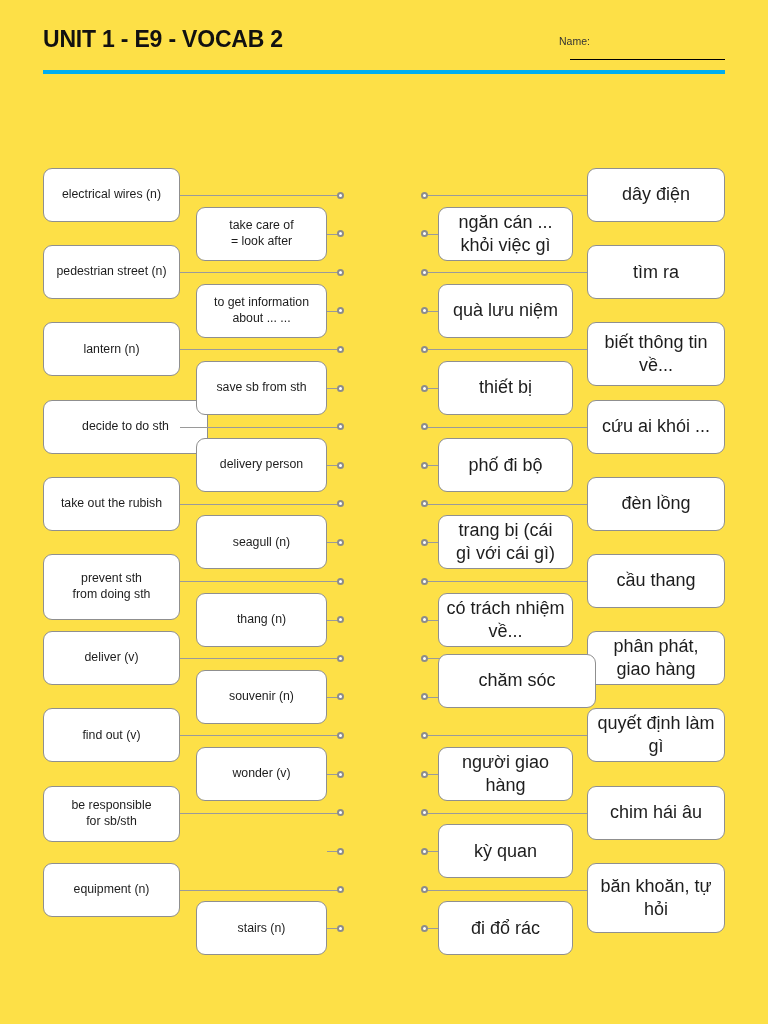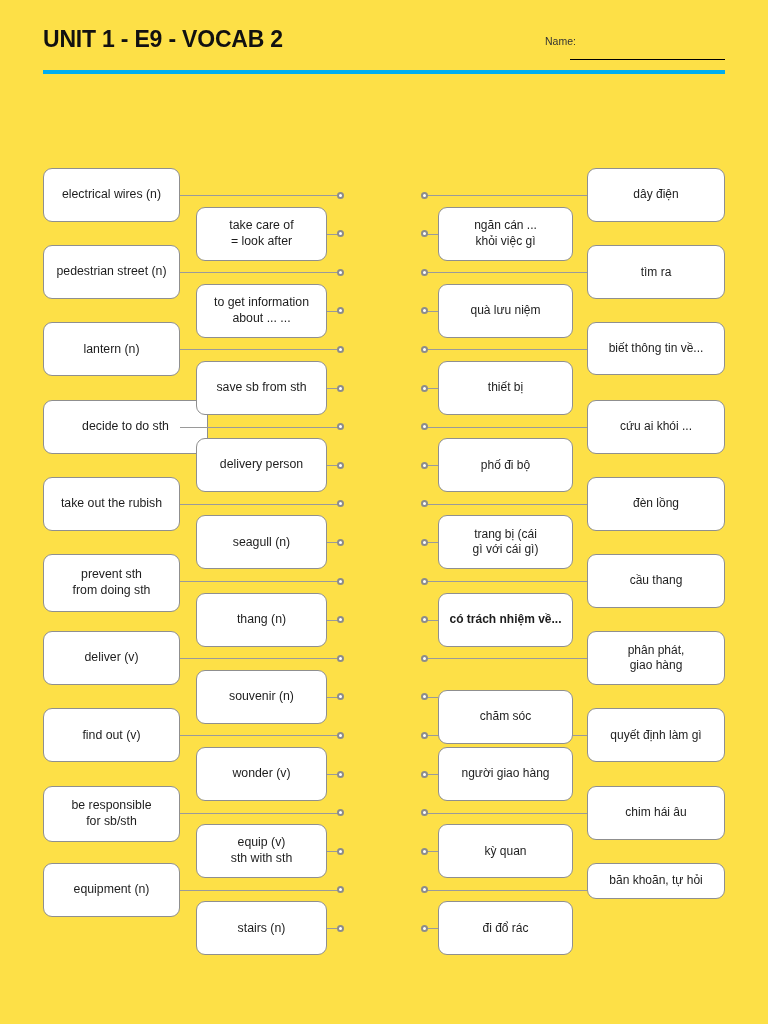--- a/index.html
+++ b/index.html
@@ -27,21 +27,21 @@
     left: 43px;
     top: 26px;
     font-size: 23px;
     font-weight: bold;
     letter-spacing: -0.2px;
     color: #111111;
     white-space: nowrap;
   }
   #name-label {
     position: absolute;
-    left: 545px;
+    left: 559px;
     top: 35px;
     font-size: 10.5px;
     color: #333333;
     white-space: nowrap;
   }
   #name-rule {
     position: absolute;
     left: 570px;
     top: 59px;
     width: 155px;
@@ -89,21 +89,21 @@
     background: #ffffff;
     display: flex;
     align-items: center;
     justify-content: center;
     text-align: center;
     font-size: 12.3px;
     line-height: 1.28;
     color: #1d1d1d;
     padding: 2px 6px;
   }
-  .card.vn { font-size: 12px; }
+  .card.vn { font-size: 18px; }
   .card-text { display: block; width: 100%; }
 </style>
 </head>
 <body>
 
 <div id="page">
 
   <div id="worksheet-title">UNIT 1 - E9 - VOCAB 2</div>
   <div id="name-label">Name:</div>
   <div id="name-rule"></div>
@@ -128,21 +128,21 @@
       <div class="card" style="left: 43px; top: 399.6px; width: 165px; height: 54px;">
         <span class="card-text">decide to do sth</span>
       </div>
       <div class="connector" style="left: 180px; top: 426.6px; width: 160px;"></div>
       <div class="node-dot" style="left: 336.5px; top: 423.1px;"></div>
       <div class="card" style="left: 43px; top: 476.8px; width: 137px; height: 54px;">
         <span class="card-text">take out the rubish</span>
       </div>
       <div class="connector" style="left: 180px; top: 503.8px; width: 160px;"></div>
       <div class="node-dot" style="left: 336.5px; top: 500.3px;"></div>
-      <div class="card" style="left: 43px; top: 554px; width: 137px; height: 58px;">
+      <div class="card" style="left: 43px; top: 554px; width: 137px; height: 66px;">
         <span class="card-text">prevent sth<br>from doing sth</span>
       </div>
       <div class="connector" style="left: 180px; top: 581px; width: 160px;"></div>
       <div class="node-dot" style="left: 336.5px; top: 577.5px;"></div>
       <div class="card" style="left: 43px; top: 631.2px; width: 137px; height: 54px;">
         <span class="card-text">deliver (v)</span>
       </div>
       <div class="connector" style="left: 180px; top: 658.2px; width: 160px;"></div>
       <div class="node-dot" style="left: 336.5px; top: 654.7px;"></div>
       <div class="card" style="left: 43px; top: 708.4px; width: 137px; height: 54px;">
@@ -193,41 +193,38 @@
       <div class="card" style="left: 196px; top: 669.8px; width: 131px; height: 54px;">
         <span class="card-text">souvenir (n)</span>
       </div>
       <div class="connector" style="left: 327px; top: 696.8px; width: 13px;"></div>
       <div class="node-dot" style="left: 336.5px; top: 693.3px;"></div>
       <div class="card" style="left: 196px; top: 747px; width: 131px; height: 54px;">
         <span class="card-text">wonder (v)</span>
       </div>
       <div class="connector" style="left: 327px; top: 774px; width: 13px;"></div>
       <div class="node-dot" style="left: 336.5px; top: 770.5px;"></div>
-      <div class="card" style="left: 196px; top: 824.2px; width: 131px; height: 54px;">
-        <span class="card-text">equip (v)<br>sth with sth</span>
-      </div>
       <div class="connector" style="left: 327px; top: 851.2px; width: 13px;"></div>
       <div class="node-dot" style="left: 336.5px; top: 847.7px;"></div>
       <div class="card" style="left: 196px; top: 901.4px; width: 131px; height: 54px;">
         <span class="card-text">stairs (n)</span>
       </div>
       <div class="connector" style="left: 327px; top: 928.4px; width: 13px;"></div>
       <div class="node-dot" style="left: 336.5px; top: 924.9px;"></div>
       <div class="card vn" style="left: 587px; top: 168px; width: 138px; height: 54px;">
         <span class="card-text">dây điện</span>
       </div>
       <div class="connector" style="left: 424px; top: 195px; width: 163px;"></div>
       <div class="node-dot" style="left: 420.5px; top: 191.5px;"></div>
       <div class="card vn" style="left: 587px; top: 245.2px; width: 138px; height: 54px;">
         <span class="card-text">tìm ra</span>
       </div>
       <div class="connector" style="left: 424px; top: 272.2px; width: 163px;"></div>
       <div class="node-dot" style="left: 420.5px; top: 268.7px;"></div>
-      <div class="card vn" style="left: 587px; top: 322.4px; width: 138px; height: 53px;">
+      <div class="card vn" style="left: 587px; top: 322.4px; width: 138px; height: 64px;">
         <span class="card-text">biết thông tin về...</span>
       </div>
       <div class="connector" style="left: 424px; top: 349.4px; width: 163px;"></div>
       <div class="node-dot" style="left: 420.5px; top: 345.9px;"></div>
       <div class="card vn" style="left: 587px; top: 399.6px; width: 138px; height: 54px;">
         <span class="card-text">cứu ai khói ...</span>
       </div>
       <div class="connector" style="left: 424px; top: 426.6px; width: 163px;"></div>
       <div class="node-dot" style="left: 420.5px; top: 423.1px;"></div>
       <div class="card vn" style="left: 587px; top: 476.8px; width: 138px; height: 54px;">
@@ -248,21 +245,21 @@
       <div class="card vn" style="left: 587px; top: 708.4px; width: 138px; height: 54px;">
         <span class="card-text">quyết định làm gì</span>
       </div>
       <div class="connector" style="left: 424px; top: 735.4px; width: 163px;"></div>
       <div class="node-dot" style="left: 420.5px; top: 731.9px;"></div>
       <div class="card vn" style="left: 587px; top: 785.6px; width: 138px; height: 54px;">
         <span class="card-text">chim hái âu</span>
       </div>
       <div class="connector" style="left: 424px; top: 812.6px; width: 163px;"></div>
       <div class="node-dot" style="left: 420.5px; top: 809.1px;"></div>
-      <div class="card vn" style="left: 587px; top: 862.8px; width: 138px; height: 36px;">
+      <div class="card vn" style="left: 587px; top: 862.8px; width: 138px; height: 70px;">
         <span class="card-text">băn khoăn, tự hỏi</span>
       </div>
       <div class="connector" style="left: 424px; top: 889.8px; width: 163px;"></div>
       <div class="node-dot" style="left: 420.5px; top: 886.3px;"></div>
       <div class="card vn" style="left: 438px; top: 206.6px; width: 135px; height: 54px;">
         <span class="card-text">ngăn cán ...<br>khỏi việc gì</span>
       </div>
       <div class="connector" style="left: 424px; top: 233.6px; width: 14px;"></div>
       <div class="node-dot" style="left: 420.5px; top: 230.1px;"></div>
       <div class="card vn" style="left: 438px; top: 283.8px; width: 135px; height: 54px;">
@@ -278,26 +275,26 @@
       <div class="card vn" style="left: 438px; top: 438.2px; width: 135px; height: 54px;">
         <span class="card-text">phố đi bộ</span>
       </div>
       <div class="connector" style="left: 424px; top: 465.2px; width: 14px;"></div>
       <div class="node-dot" style="left: 420.5px; top: 461.7px;"></div>
       <div class="card vn" style="left: 438px; top: 515.4px; width: 135px; height: 54px;">
         <span class="card-text">trang bị (cái<br>gì với cái gì)</span>
       </div>
       <div class="connector" style="left: 424px; top: 542.4px; width: 14px;"></div>
       <div class="node-dot" style="left: 420.5px; top: 538.9px;"></div>
-      <div class="card vn" style="left: 438px; top: 592.6px; width: 135px; height: 54px; font-weight: bold;">
+      <div class="card vn" style="left: 438px; top: 592.6px; width: 135px; height: 54px;">
         <span class="card-text">có trách nhiệm về...</span>
       </div>
       <div class="connector" style="left: 424px; top: 619.6px; width: 14px;"></div>
       <div class="node-dot" style="left: 420.5px; top: 616.1px;"></div>
-      <div class="card vn" style="left: 438px; top: 690px; width: 135px; height: 54px;">
+      <div class="card vn" style="left: 438px; top: 654px; width: 158px; height: 54px;">
         <span class="card-text">chăm sóc</span>
       </div>
       <div class="connector" style="left: 424px; top: 696.8px; width: 14px;"></div>
       <div class="node-dot" style="left: 420.5px; top: 693.3px;"></div>
       <div class="card vn" style="left: 438px; top: 747px; width: 135px; height: 54px;">
         <span class="card-text">người giao hàng</span>
       </div>
       <div class="connector" style="left: 424px; top: 774px; width: 14px;"></div>
       <div class="node-dot" style="left: 420.5px; top: 770.5px;"></div>
       <div class="card vn" style="left: 438px; top: 824.2px; width: 135px; height: 54px;">

